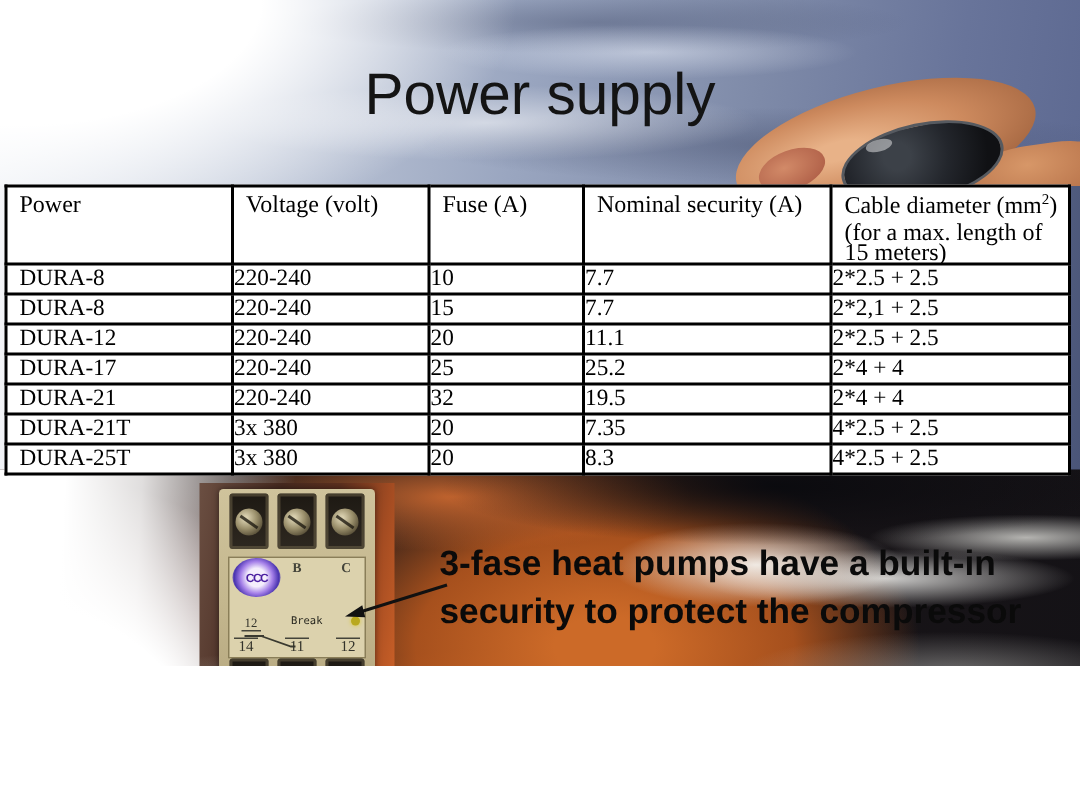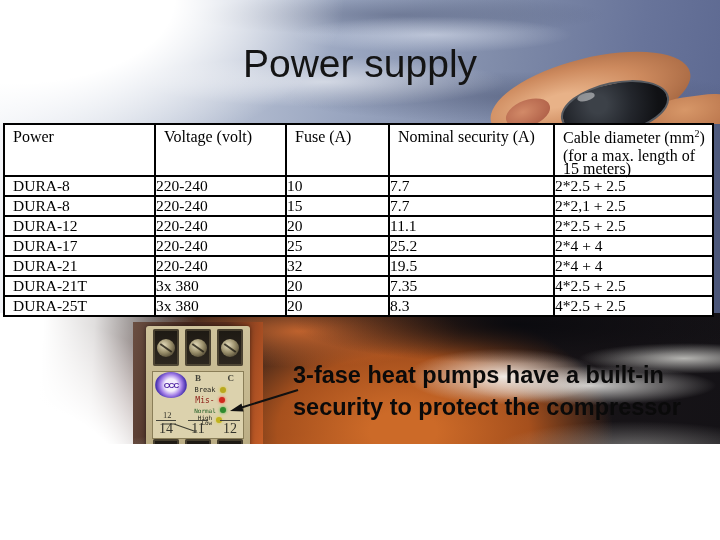--- a/index.html
+++ b/index.html
@@ -86,40 +86,40 @@
   .screw{position:absolute;left:50%;top:50%;width:18px;height:18px;margin:-9px 0 0 -9px;border-radius:50%;
     background:radial-gradient(circle at 38% 35%, #d8cfae 8%, #9a8f6b 45%, #5d543c 75%, #3b352a 100%);}
   .screw::after{content:"";position:absolute;left:2px;top:8px;width:14px;height:2px;
     background:rgba(30,26,18,.8);transform:rotate(35deg);}
 
   .panel{position:absolute;left:6px;top:45px;width:90px;height:66px;
     background:#dcd2ad;border:1px solid #8a7e58;}
   .abc-row{position:absolute;left:0;right:0;top:1px;display:flex;justify-content:space-between;
     padding:0 9px;font-family:"Liberation Serif",serif;font-size:9px;font-weight:bold;color:#44443a;}
   .indicators{position:absolute;right:3px;top:13px;width:60px;}
-  .ind-row{display:flex;align-items:center;justify-content:center;gap:4px;height:10px;}
+  .ind-row{display:flex;align-items:center;justify-content:flex-end;gap:19px;height:10px;margin-top:24px;}
   .ind-label{font-family:"DejaVu Sans Mono",monospace;font-size:7px;color:#26261e;}
   .ind-label.mis{color:#8a1610;font-size:8px;}
   .ind-label.normal{color:#1d5c22;font-size:6px;}
   .hl{display:flex;flex-direction:column;align-items:flex-end;line-height:5.5px;}
   .hl .ind-label{font-size:6px;}
   .led{width:6px;height:6px;border-radius:50%;}
   .led-break{background:#b9a81e;box-shadow:0 0 3px #d8c838;}
   .led-mis{background:#d02a1e;box-shadow:0 0 3px #f05040;}
   .led-normal{background:#2f8a2f;box-shadow:0 0 3px #40b040;}
   .led-highlow{background:#c0b31e;box-shadow:0 0 3px #d8cc40;}
   .ccc-logo{position:absolute;left:2px;top:0;width:32px;height:26px;border-radius:50%;
     display:flex;align-items:center;justify-content:center;
     background:radial-gradient(circle at 50% 50%, #f4eefc 30%, #a47fe8 52%, #4a34b0 72%, rgba(42,32,128,0) 92%);
     font-size:8px;font-weight:bold;color:#4a1ea0;letter-spacing:-1px;}
   .num12{position:absolute;left:8px;top:38px;font-family:"Liberation Serif",serif;font-size:8.5px;
     color:#33332b;border-bottom:1px solid #44443a;padding:0 2px;}
   .contact-svg{position:absolute;left:8px;top:50px;}
   .bottom-nums{position:absolute;left:3px;right:3px;bottom:1px;display:flex;justify-content:space-between;
-    font-family:"Liberation Serif",serif;font-size:14px;color:#33332b;}
+    font-family:"Liberation Serif",serif;font-size:10px;color:#33332b;}
   .bottom-nums span{border-top:1px solid #44443a;padding:0 3px;}
 
   
   .note{position:absolute;left:293px;top:360px;width:432px;
     font-size:23.5px;font-weight:bold;color:#0a0a0a;line-height:31.5px;}
   .arrow{position:absolute;left:222px;top:383px;}
 </style>
 </head>
 <body>
 

